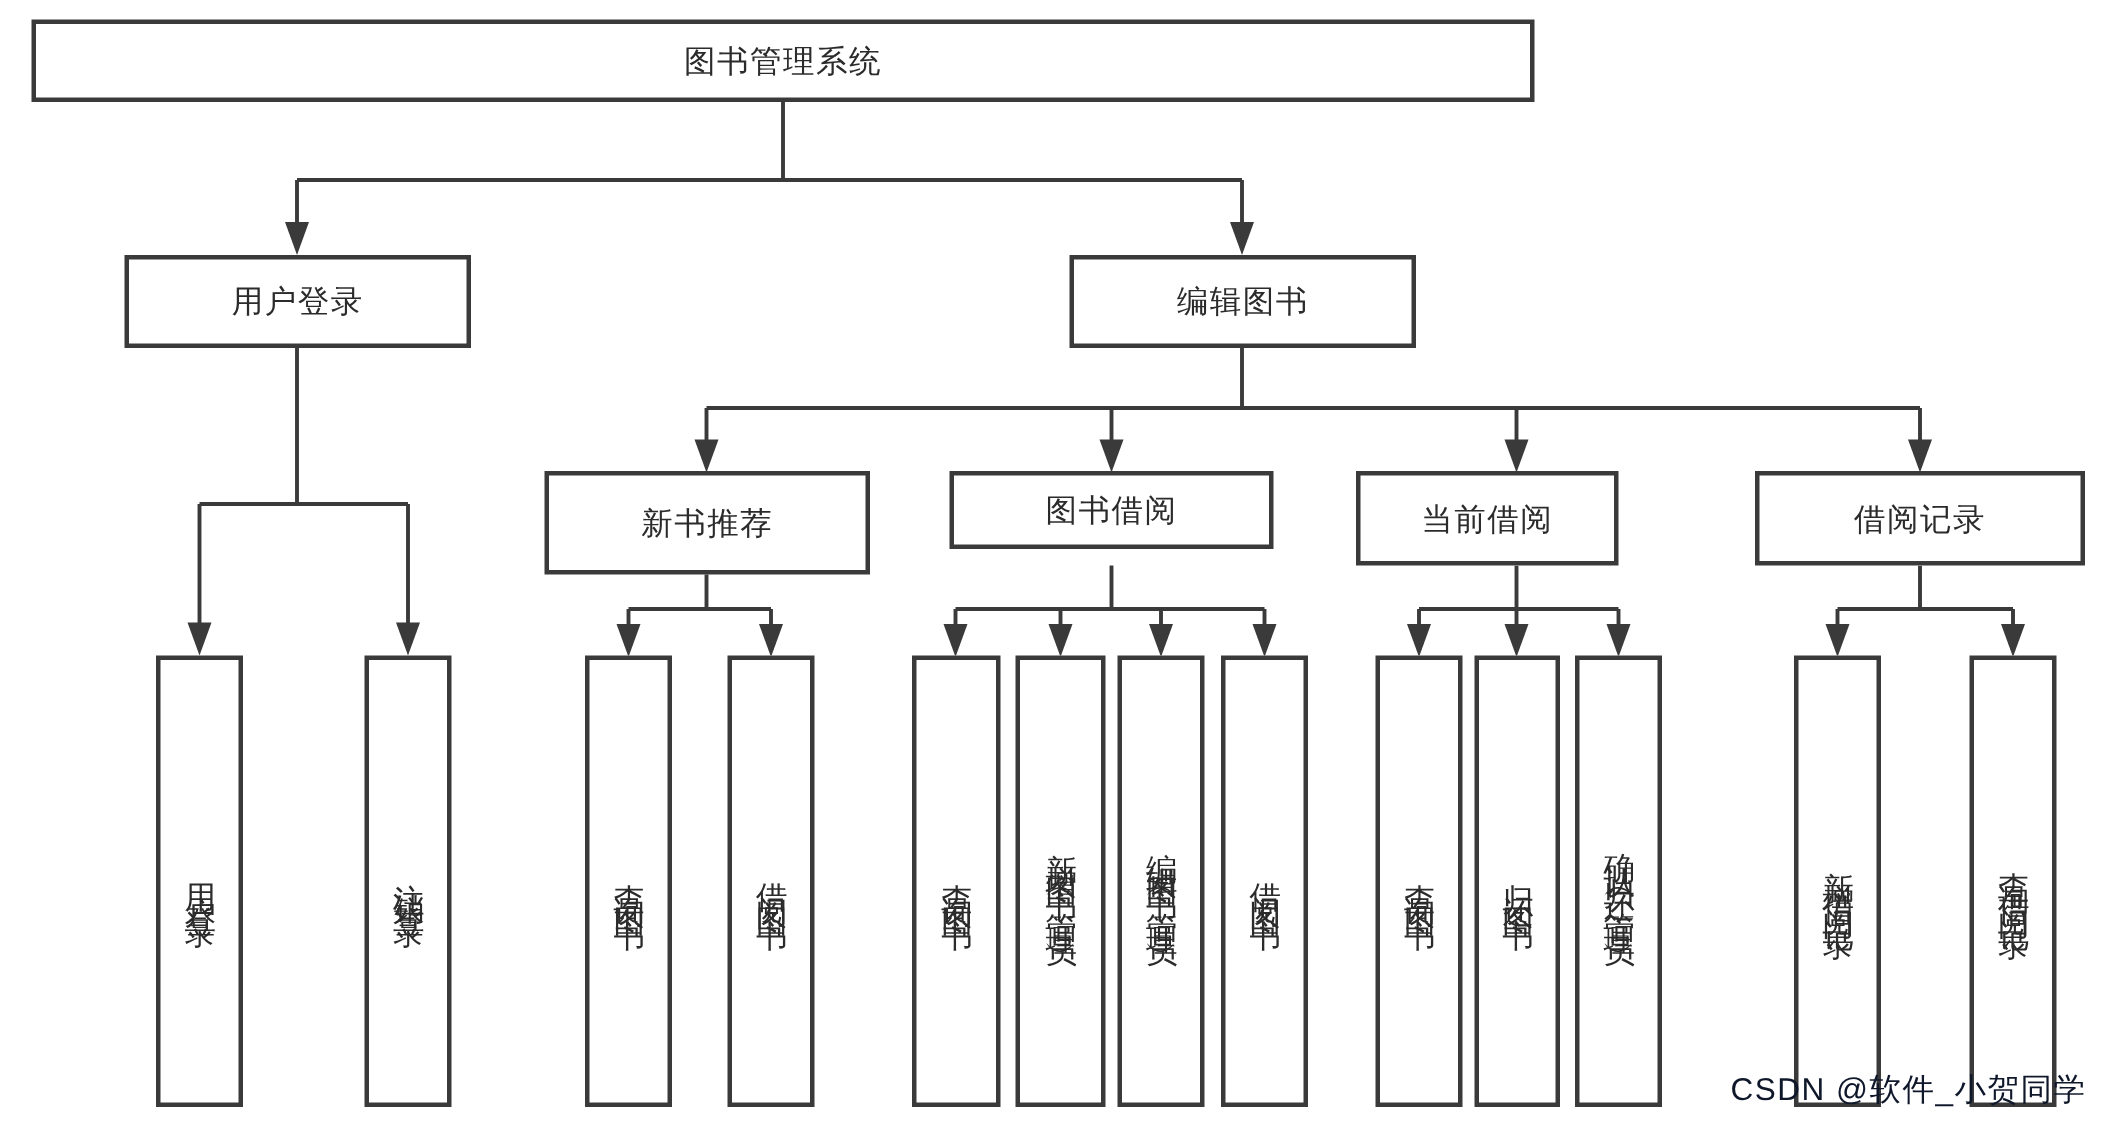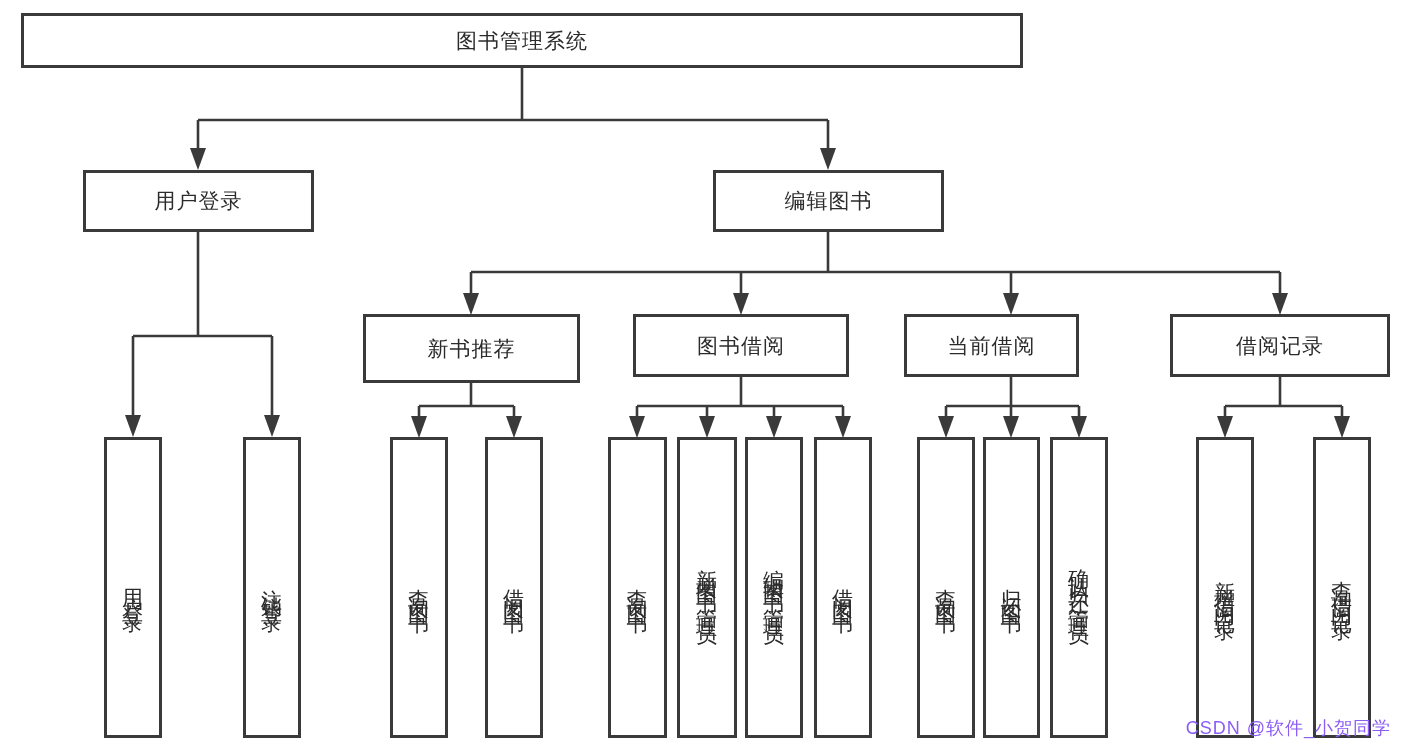--- a/index.html
+++ b/index.html
@@ -36,22 +36,22 @@
     text-orientation:mixed;
     font-size:21px;
     letter-spacing:8px;
     line-height:1;
     white-space:nowrap;
   }
   .watermark{
     position:absolute;
     right:14px;
     bottom:7px;
-    font-size:18px;
-    color:#8b5cf6;
+    font-size:21px;
+    color:#0f172a;
     letter-spacing:1px;
     z-index:5;
   }
 </style>
 </head>
 <body>
 
 <div class="stage">
 
   <svg class="connectors" width="1405" height="747" viewBox="0 0 1405 747">
@@ -126,21 +126,21 @@
       <polygon points="1334,416 1350,416 1342,438"></polygon>
     </g>
   </svg>
 
   <div class="node" style="left:21px;top:13px;width:1002px;height:55px;">图书管理系统</div>
 
   <div class="node" style="left:83px;top:170px;width:231px;height:62px;">用户登录</div>
   <div class="node" style="left:713px;top:170px;width:231px;height:62px;">编辑图书</div>
 
   <div class="node" style="left:363px;top:314px;width:217px;height:69px;">新书推荐</div>
-  <div class="node" style="left:633px;top:314px;width:216px;height:63px;">图书借阅</div>
+  <div class="node" style="left:633px;top:314px;width:216px;height:52px;">图书借阅</div>
   <div class="node" style="left:904px;top:314px;width:175px;height:63px;">当前借阅</div>
   <div class="node" style="left:1170px;top:314px;width:220px;height:63px;">借阅记录</div>
 
   <div class="leaf" style="left:104px;top:437px;width:58px;height:301px;">
     <span>用户登录</span>
   </div>
   <div class="leaf" style="left:243px;top:437px;width:58px;height:301px;">
     <span>注销登录</span>
   </div>
 

